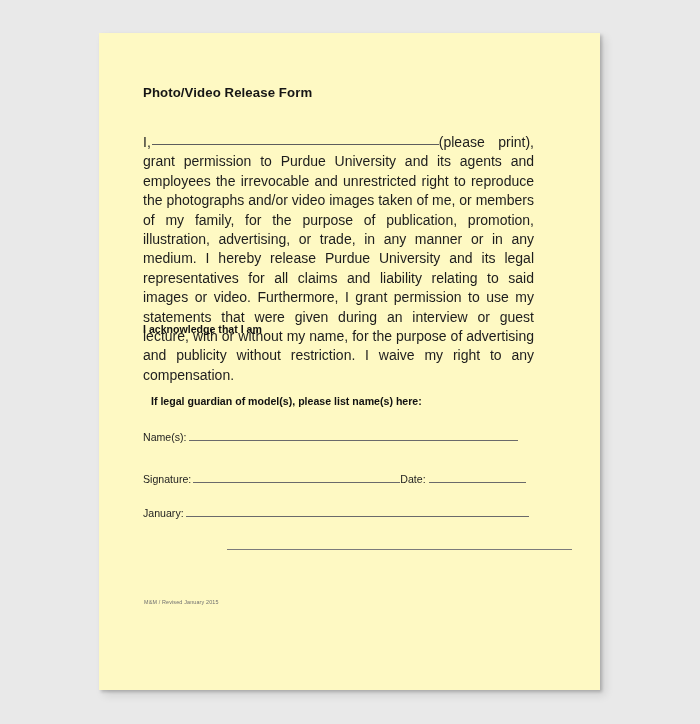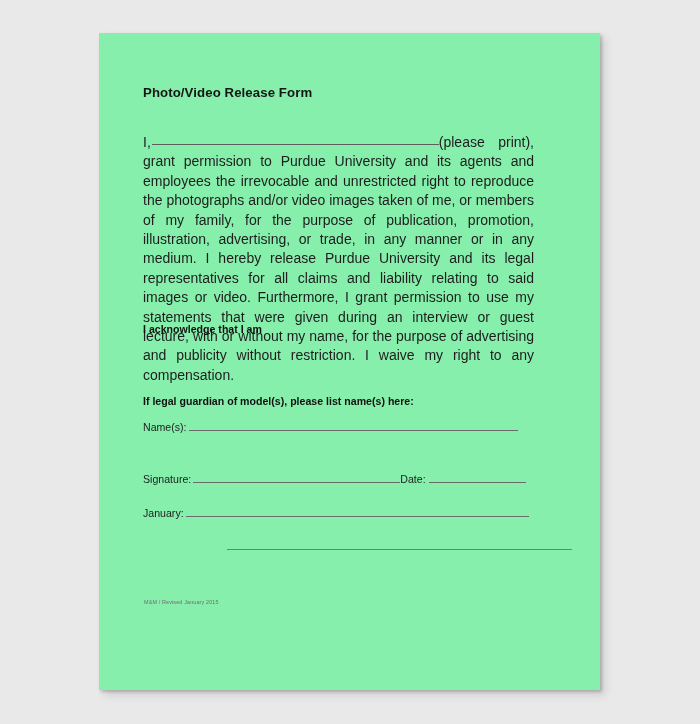--- a/index.html
+++ b/index.html
@@ -21,21 +21,21 @@
     height: 724px;
   }
 
   
   .paper {
     position: absolute;
     left: 99px;
     top: 33px;
     width: 501px;
     height: 657px;
-    background: #86efac;
+    background: #fef9c3;
     box-shadow:
       2px 2px 3px rgba(0,0,0,0.20),
       5px 5px 9px rgba(0,0,0,0.11);
   }
 
   .content {
     position: absolute;
     left: 44px;
     top: 0;
     width: 390px;
@@ -95,39 +95,39 @@
   .ack-opt {
     white-space: pre;
   }
   .ack-row-second .ack-lead {
     visibility: hidden;
   }
 
   
   .guardian-prompt {
     position: absolute;
-    left: 0;
+    left: 8px;
     top: 362px;
     font-size: 10.6px;
     font-weight: bold;
     color: #111;
     white-space: nowrap;
   }
 
   
   .field {
     position: absolute;
     left: 0;
     display: flex;
     align-items: baseline;
     font-size: 10.6px;
     color: #1d1d1d;
     white-space: nowrap;
   }
-  .field-name      { top: 388px; justify-content: space-between; }
+  .field-name      { top: 398px; justify-content: space-between; }
   .field-signature { top: 413px; }
   .field-address   { top: 474px; }
 
   .field .lbl { flex: 0 0 auto; }
 
   .rule {
     border-bottom: 1px solid #6a6a6a;
     height: 0;
     align-self: flex-end;
     margin-bottom: 2px;

